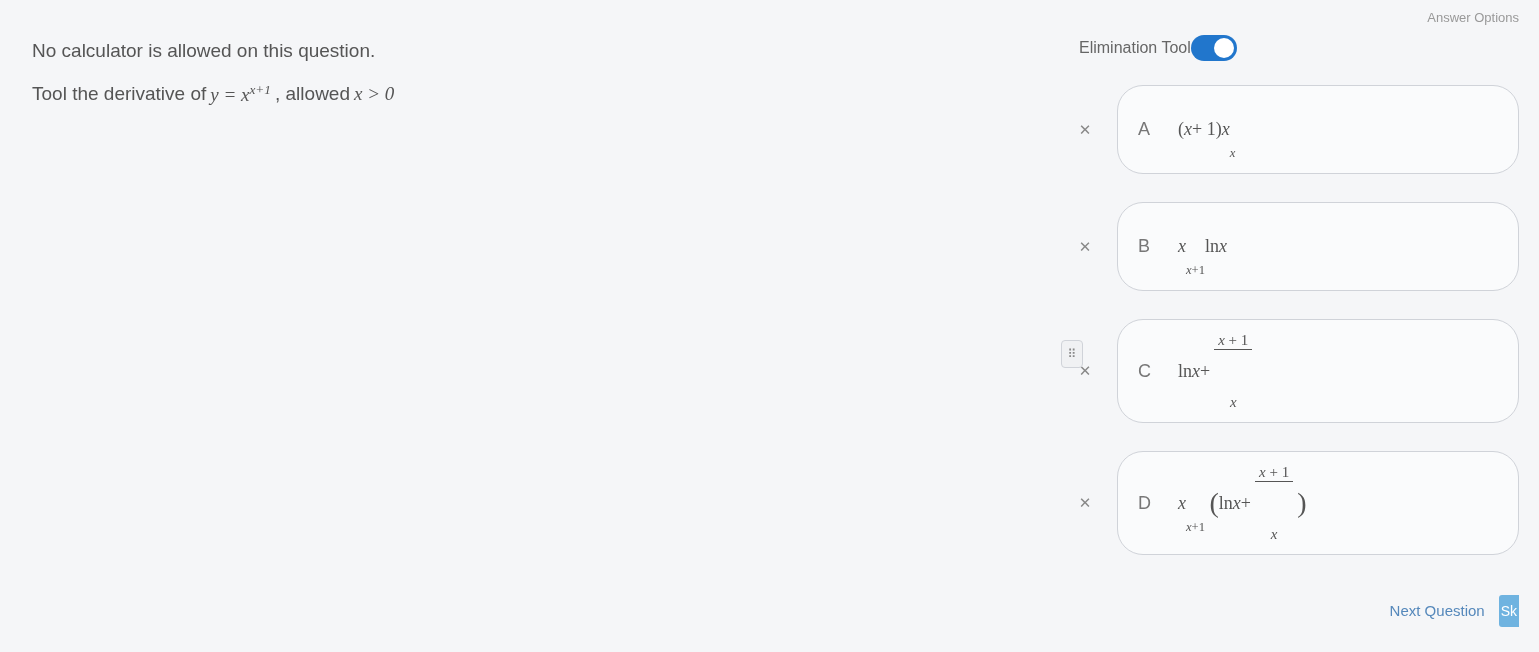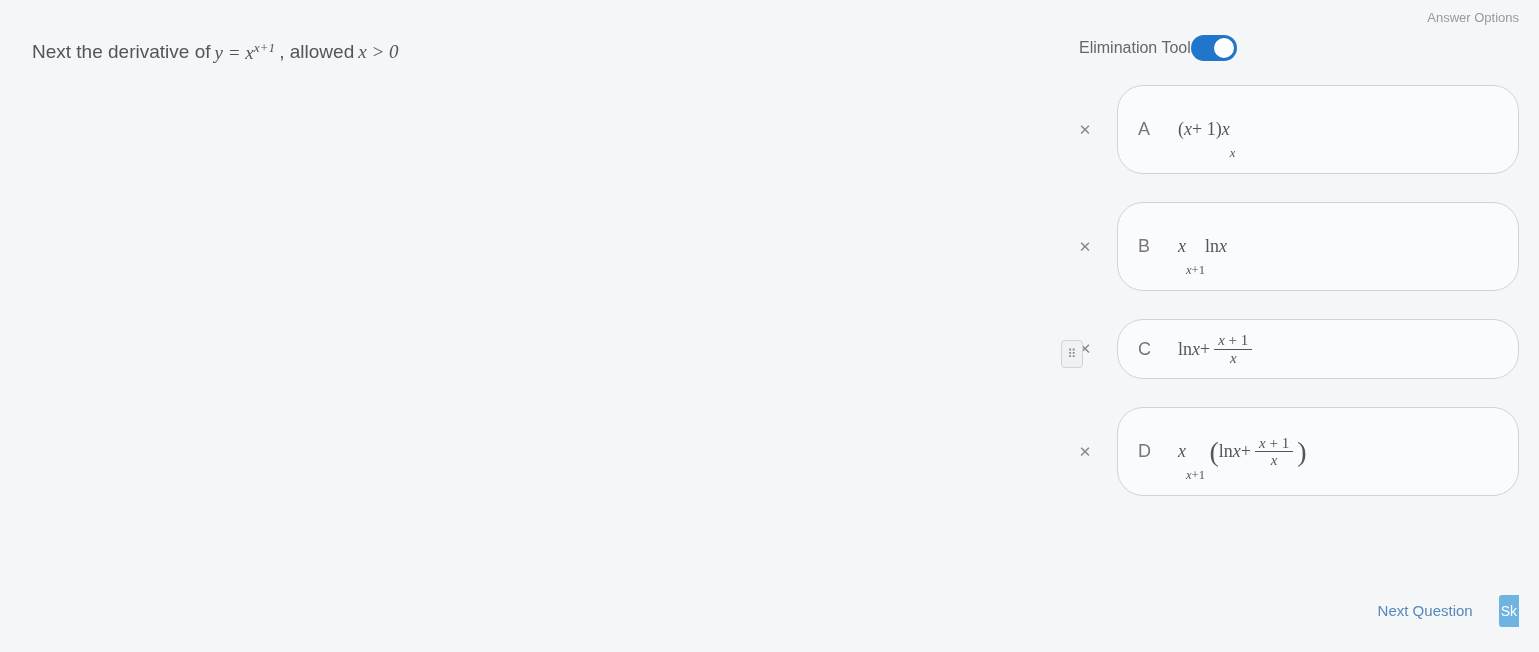--- a/index.html
+++ b/index.html
@@ -155,20 +155,21 @@
     }
     
     .frac {
       display: inline-flex;
       flex-direction: column;
       align-items: center;
       vertical-align: middle;
       font-size: 15px;
       line-height: 1.1;
       margin: 0 4px;
+      gap: 44px;
     }
     
     .frac-num {
       border-bottom: 1px solid #555;
       padding: 0 4px;
     }
     
     .frac-den {
       padding: 0 4px;
     }
@@ -200,21 +201,21 @@
       font-size: 12px;
       cursor: grab;
     }
     
     .footer {
       position: absolute;
       bottom: 25px;
       right: 20px;
       display: flex;
       align-items: center;
-      gap: 12px;
+      gap: 0;
     }
     
     .next-btn {
       background: transparent;
       border: none;
       color: #5588bb;
       font-size: 15px;
       cursor: pointer;
       padding: 8px 14px;
     }
@@ -227,22 +228,23 @@
       font-size: 14px;
       cursor: pointer;
       border-radius: 3px 0 0 3px;
     }
   </style>
 </head>
 <body>
 
 <div class="container">
   <div class="question-panel">
+    <p class="instruction">No calculator is allowed on this question.</p>
     <p class="question-text">
-      <span>Next the derivative of </span>
+      <span>Tool the derivative of </span>
       <span class="math">
         <span>y = </span><span>x</span><sup><span>x+1</span></sup>
       </span>
       <span>, allowed </span>
       <span class="math">x &gt; 0</span>
     </p>
   </div>
 
   <div class="answer-panel">
     <div class="drag-handle">

